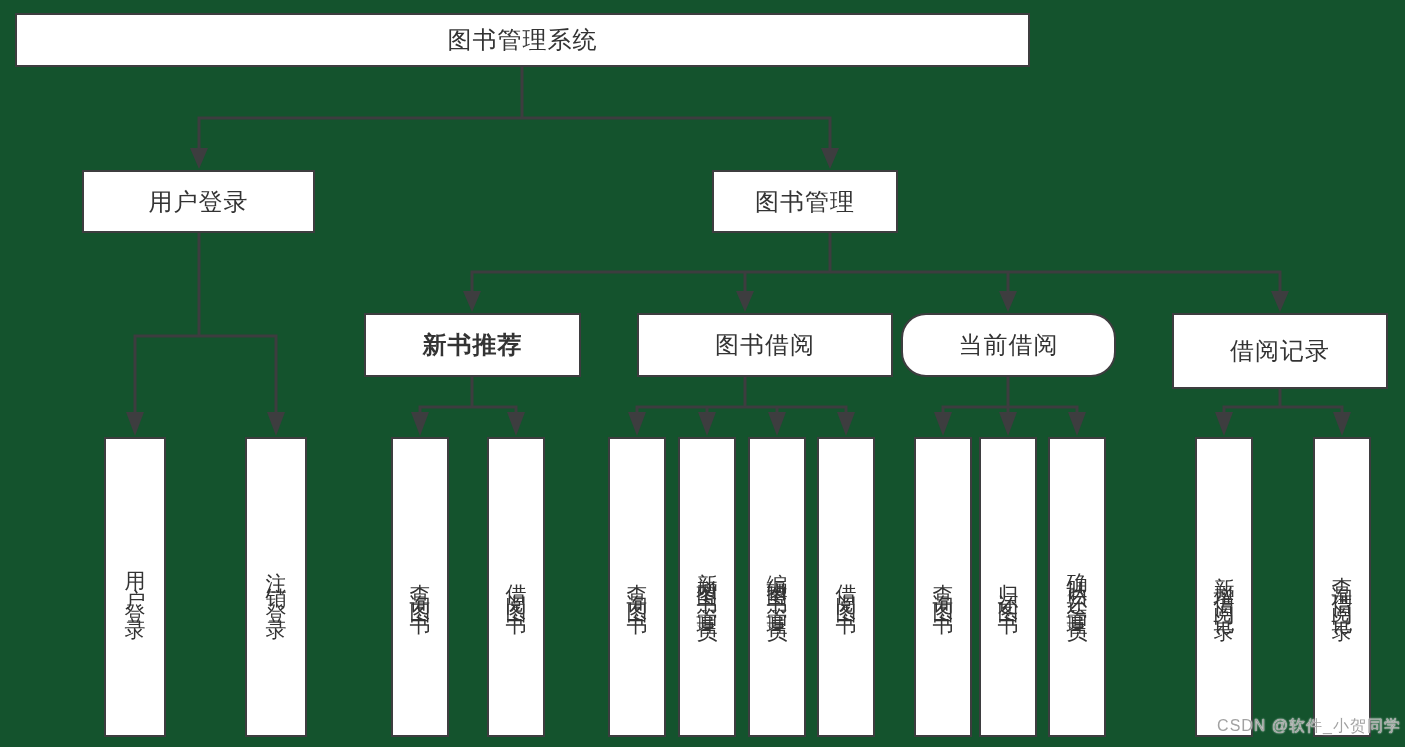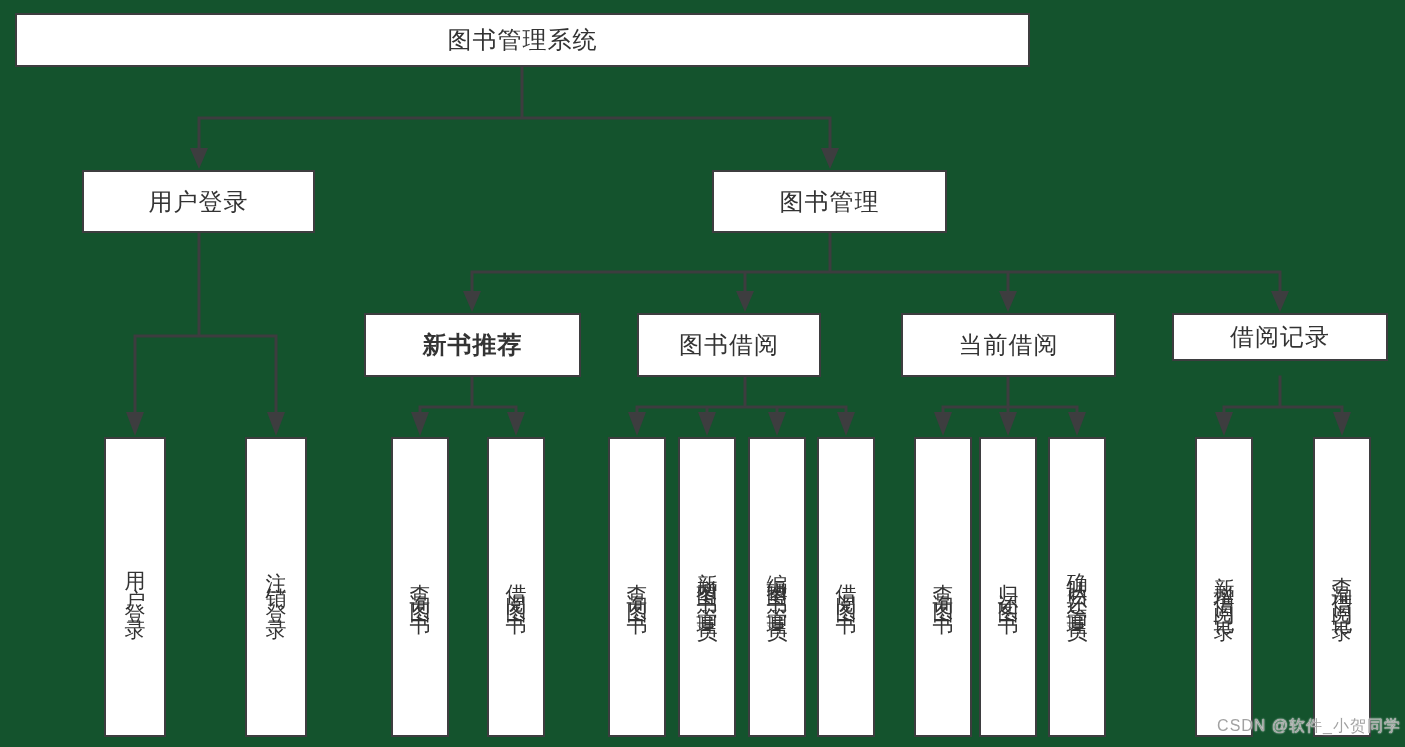--- a/index.html
+++ b/index.html
@@ -97,26 +97,26 @@
                M768 412 L786 412 L777 436 Z M837 412 L855 412 L846 436 Z
                M934 412 L952 412 L943 436 Z M999 412 L1017 412 L1008 436 Z
                M1068 412 L1086 412 L1077 436 Z
                M1215 412 L1233 412 L1224 436 Z M1333 412 L1351 412 L1342 436 Z"></path>
     </g>
   </svg>
 
   <div class="hbox" style="left:15px; top:13px; width:1015px; height:54px;">图书管理系统</div>
 
   <div class="hbox" style="left:82px; top:170px; width:233px; height:63px;">用户登录</div>
-  <div class="hbox" style="left:712px; top:170px; width:235px; height:63px;">图书管理</div>
+  <div class="hbox" style="left:712px; top:170px; width:186px; height:63px;">图书管理</div>
 
   <div class="hbox" style="left:364px; top:313px; width:217px; height:64px;font-weight:bold;">新书推荐</div>
-  <div class="hbox" style="left:637px; top:313px; width:184px; height:64px;">图书借阅</div>
-  <div class="hbox" style="left:901px; top:313px; width:215px; height:64px;">当前借阅</div>
-  <div class="hbox" style="left:1172px; top:313px; width:216px; height:48px;">借阅记录</div>
+  <div class="hbox" style="left:637px; top:313px; width:256px; height:64px;">图书借阅</div>
+  <div class="hbox" style="left:901px; top:313px; width:215px; height:64px;border-radius:25px;">当前借阅</div>
+  <div class="hbox" style="left:1172px; top:313px; width:216px; height:76px;">借阅记录</div>
 
   <div class="vbox ls-a" style="left:104px; width:62px;">用户登录</div>
   <div class="vbox ls-a" style="left:245px; width:62px;">注销登录</div>
 
   <div class="vbox ls-b" style="left:391px;">查询图书</div>
   <div class="vbox ls-b" style="left:487px;">借阅图书</div>
 
   <div class="vbox ls-b" style="left:608px;">查询图书</div>
   <div class="vbox ls-d" style="left:678px;">新增图书（管理员）</div>
   <div class="vbox ls-d" style="left:748px;">编辑图书（管理员）</div>

